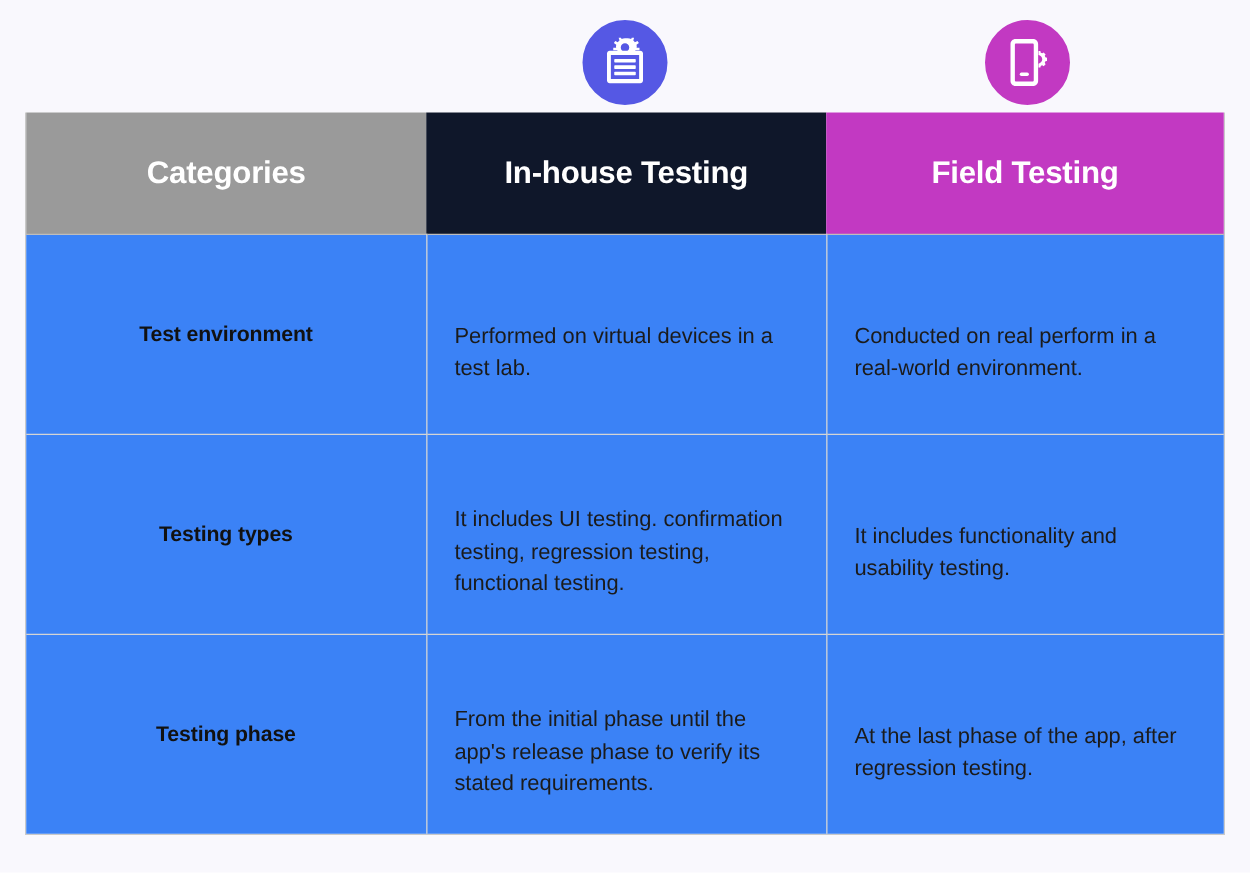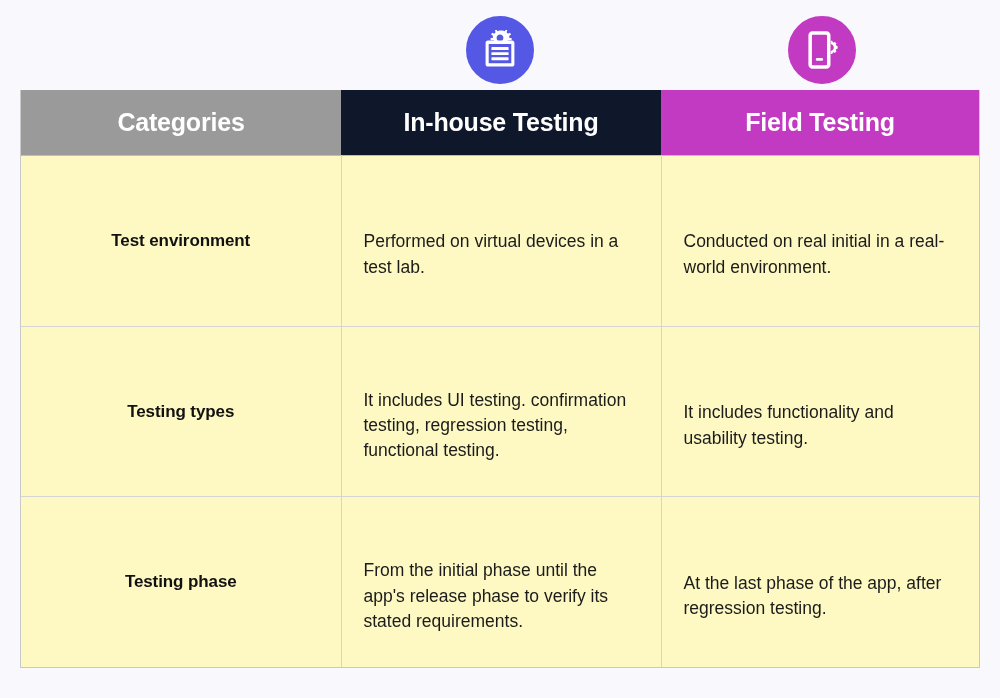--- a/index.html
+++ b/index.html
@@ -44,21 +44,21 @@
     table-layout: fixed;
   }
 
   .table col.c-cat { width: 320px; }
   .table col.c-inh { width: 320px; }
   .table col.c-fld { width: 318px; }
 
   
   .thead-row th {
     height: 65px;
-    padding: 0;
+    padding: 16px;
     margin: 0;
     border: none;
     vertical-align: middle;
     text-align: center;
     color: #ffffff;
     font-size: 25px;
     font-weight: bold;
     letter-spacing: -0.2px;
   }
   th.h-cat { background: #9a9a9a; }
@@ -72,21 +72,21 @@
     z-index: 3;
   }
 
   
   .tbody-row td {
     border: 1px solid #d4d4d4;
     border-top-color: #bdbdbd;
     padding: 0;
     height: 128px;
     vertical-align: middle;
-    background: #fef9c3;
+    background: #3b82f6;
   }
   .tbody-row td:first-child { border-left: none; }
   .tbody-row td:last-child  { border-right: none; }
   .tbody-row:last-child td  { border-bottom: none; }
 
   .cat-cell {
     text-align: center;
     font-size: 17px;
     font-weight: bold;
     color: #111111;
@@ -161,21 +161,21 @@
       <tbody>
 
         <tr class="tbody-row">
           <td class="cat-cell">
             <span>Test environment</span>
           </td>
           <td class="desc-cell">
             <span class="desc-text">Performed on virtual devices in a test lab.</span>
           </td>
           <td class="desc-cell">
-            <span class="desc-text">Conducted on real initial in a real-world environment.</span>
+            <span class="desc-text">Conducted on real perform in a real-world environment.</span>
           </td>
         </tr>
 
         <tr class="tbody-row">
           <td class="cat-cell">
             <span>Testing types</span>
           </td>
           <td class="desc-cell">
             <span class="desc-text">It includes UI testing. confirmation testing, regression testing, functional testing.</span>
           </td>

